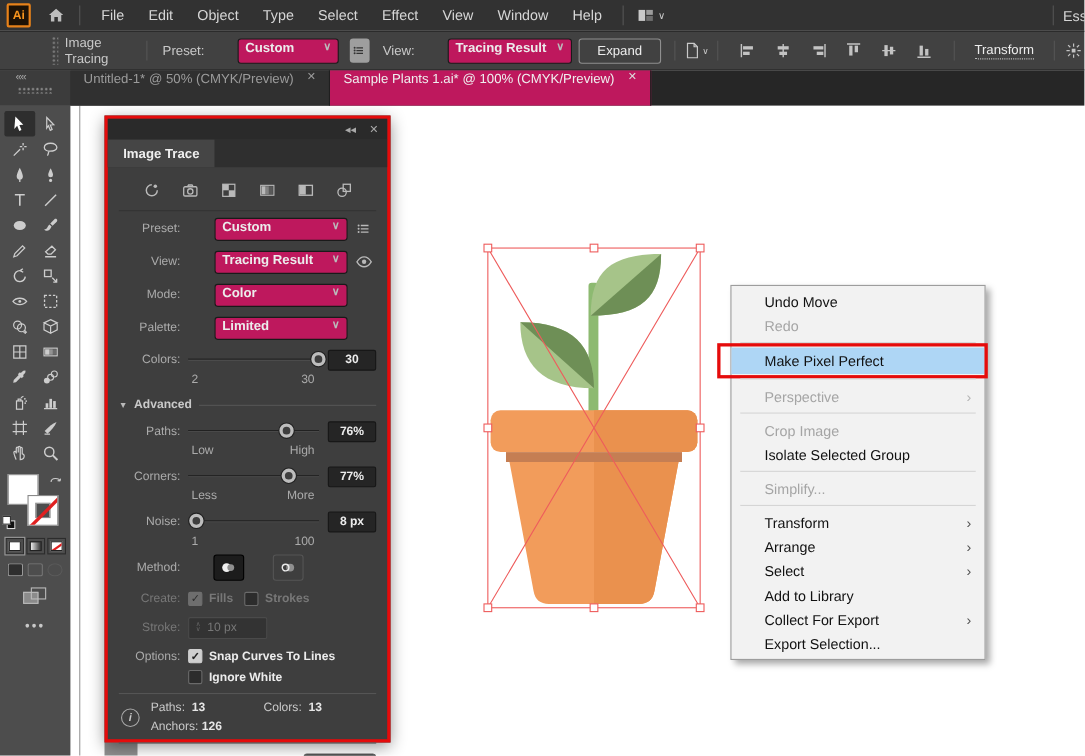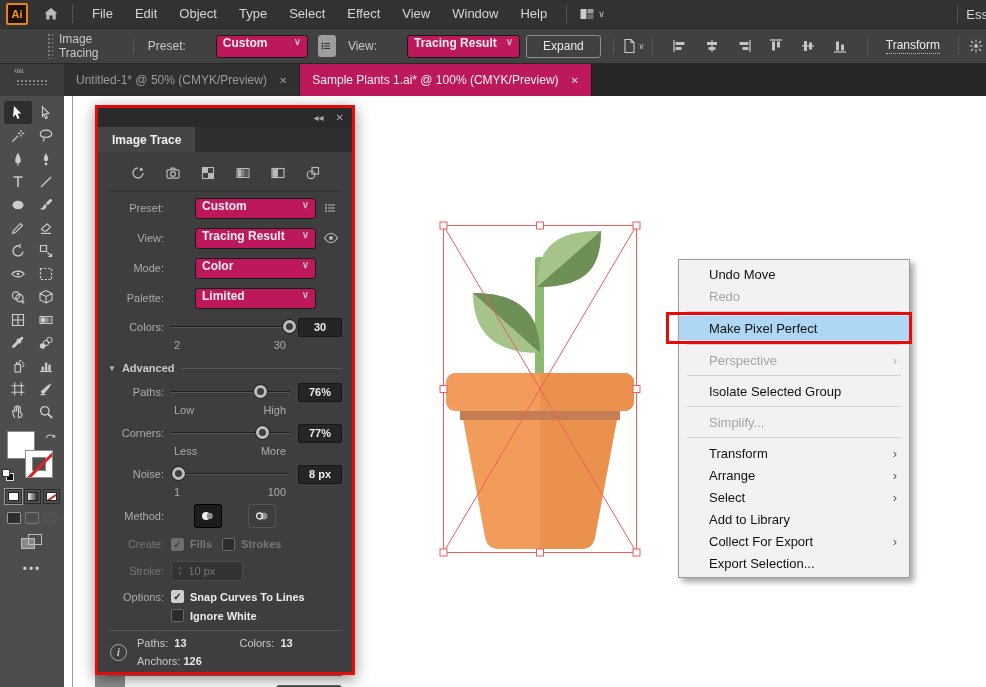--- a/index.html
+++ b/index.html
@@ -26,21 +26,21 @@
 .icon-btn{width:24px;height:22px;border-radius:3px;display:flex;align-items:center;justify-content:center;color:#c9c9c9;}
 .icon-btn.lit{background:#9e9e9e;color:#2d2d2d;}
 .align-ico{width:26px;height:22px;display:flex;align-items:center;justify-content:center;color:#c3c3c3;}
 .link-underline{color:#ececec;font-size:12px;border-bottom:1px dotted #bbb;padding-bottom:1px;margin:0 10px;}
 svg.i{width:16px;height:16px;display:block;}
 
 #tabbar{position:absolute;left:0;top:64px;width:986px;height:32px;background:#262626;display:flex;z-index:30;}
 .dockhead{width:64px;height:32px;background:#3c3c3c;position:relative;}
 .dockhead .dch{position:absolute;left:14px;top:1px;color:#a9a9a9;font-size:10px;letter-spacing:-1px;}
 .dockhead .dots{position:absolute;left:16px;top:15px;width:32px;height:6px;background-image:radial-gradient(#8a8a8a 1px,transparent 1.2px);background-size:4px 4px;}
-.tab{height:32px;display:flex;align-items:center;padding:0 12px;color:#9b9b9b;font-size:12px;background:#303030;border-right:1px solid #1f1f1f;}
+.tab{height:32px;display:flex;align-items:flex-start;padding:0 12px;color:#9b9b9b;font-size:12px;background:#303030;border-right:1px solid #1f1f1f;}
 .tab .x{margin-left:12px;color:#9b9b9b;font-size:10px;}
 .tab.active{background:#be185d;color:#efefef;}
 .tab.active .x{color:#dcdcdc;}
 
 
 #toolspanel{position:absolute;left:0;top:96px;width:64px;bottom:0;background:#4d4d4d;z-index:20;}
 #toolgrid{display:grid;grid-template-columns:28px 28px;justify-content:center;padding-top:5px;}
 .tool{height:23px;display:flex;align-items:center;justify-content:center;color:#cdcdcd;border-radius:2px;}
 .tool.selected{background:#2e2e2e;color:#fff;}
 #fsblock{position:relative;width:64px;height:56px;margin-top:6px;}
@@ -111,21 +111,21 @@
 .trace-btn{margin-left:auto;width:66px;height:21px;background:#474747;border:1px solid #5a5a5a;border-radius:3px;color:#737373;font-size:11px;display:flex;align-items:center;justify-content:center;}
 #panel-grip{position:absolute;left:95px;top:675px;width:30px;height:12px;background:#8f8f8f;z-index:39;}
 
 
 #plantwrap{position:absolute;left:443px;top:225px;width:194px;height:328px;z-index:10;}
 #plantwrap svg{overflow:visible;}
 .selline{stroke:var(--selection-red);stroke-width:1;fill:none;}
 .handle{fill:#fff;stroke:var(--selection-red);stroke-width:1;}
 
 
-#ctxmenu{position:absolute;left:678px;top:259px;width:232px;background:#f2f2f2;border:1px solid #9d9d9d;box-shadow:4px 4px 6px rgba(0,0,0,.35);padding:3px 0;z-index:50;}
+#ctxmenu{position:absolute;left:664px;top:259px;width:232px;background:#f2f2f2;border:1px solid #9d9d9d;box-shadow:4px 4px 6px rgba(0,0,0,.35);padding:3px 0;z-index:50;}
 .ctx-item{position:relative;display:flex;align-items:center;height:22px;padding:0 12px 0 30px;color:#111;font-size:13px;}
 .ctx-item .ctx-sub{margin-left:auto;color:#555;font-size:13px;}
 .ctx-item.disabled{color:#a5a5a5;}
 .ctx-item.disabled .ctx-sub{color:#b5b5b5;}
 .ctx-item.hl{background:var(--menu-highlight);height:24px;}
 .ctx-item.sep{margin-bottom:9px;}
 .ctx-item.sep::after{content:"";position:absolute;left:8px;right:8px;bottom:-5px;height:1px;background:#d5d5d5;}
 .ctx-item.red::before{content:"";position:absolute;left:-13px;right:-3px;top:-4px;bottom:-4px;border:3px solid var(--annotation-red);pointer-events:none;}
 </style>
 </head>
@@ -746,20 +746,24 @@
     <div class="ctx-item hl red sep">
       <span class="ctx-label">Make Pixel Perfect</span>
       <span class="ctx-sub"></span>
     </div>
 
     <div class="ctx-item disabled sep">
       <span class="ctx-label">Perspective</span>
       <span class="ctx-sub">›</span>
     </div>
 
+    <div class="ctx-item disabled">
+      <span class="ctx-label">Crop Image</span>
+      <span class="ctx-sub"></span>
+    </div>
 
     <div class="ctx-item sep">
       <span class="ctx-label">Isolate Selected Group</span>
       <span class="ctx-sub"></span>
     </div>
 
     <div class="ctx-item disabled sep">
       <span class="ctx-label">Simplify...</span>
       <span class="ctx-sub"></span>
     </div>

